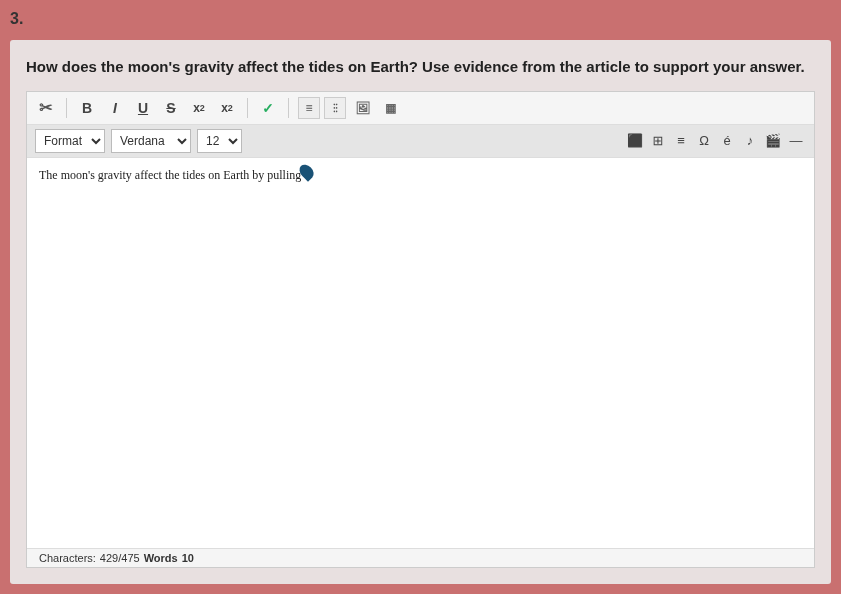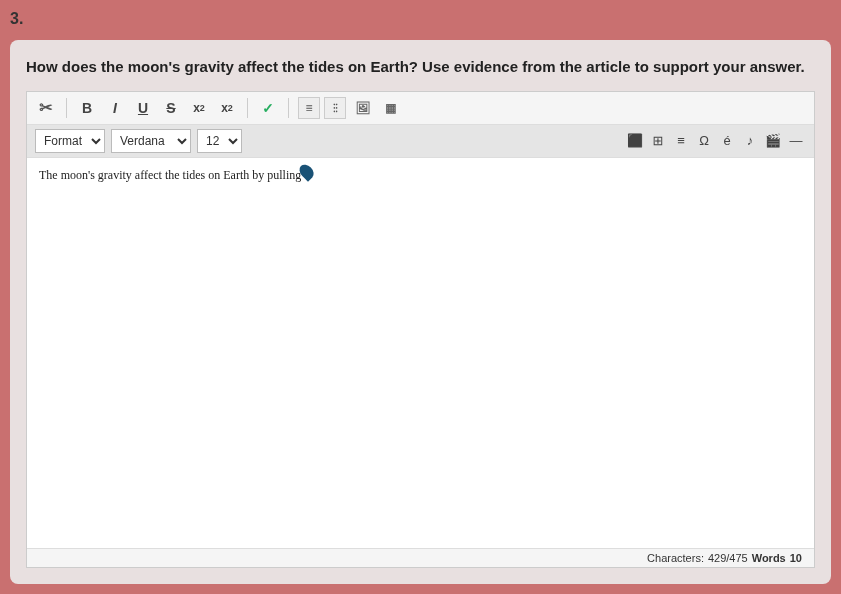--- a/index.html
+++ b/index.html
@@ -21,21 +21,21 @@
       color: #333;
     }
 
     .card {
       position: absolute;
       top: 40px;
       left: 10px;
       right: 10px;
       bottom: 10px;
       background: #e8e0e0;
-      border-radius: 8px;
+      border-radius: 3px;
       padding: 16px;
       display: flex;
       flex-direction: column;
       gap: 12px;
     }
 
     .question-text {
       font-size: 15px;
       font-weight: bold;
       color: #222;
@@ -167,21 +167,20 @@
     }
 
     .status-bar {
       border-top: 1px solid #ddd;
       background: #f5f5f5;
       padding: 3px 12px;
       font-size: 11px;
       color: #444;
       text-align: right;
       display: flex;
-      justify-content: flex-end;
       align-items: center;
       gap: 4px;
     }
 
     .status-chars { color: #333; }
     .status-words { color: #333; font-weight: bold; }
 
     
     .icon-x {
       font-size: 13px;

